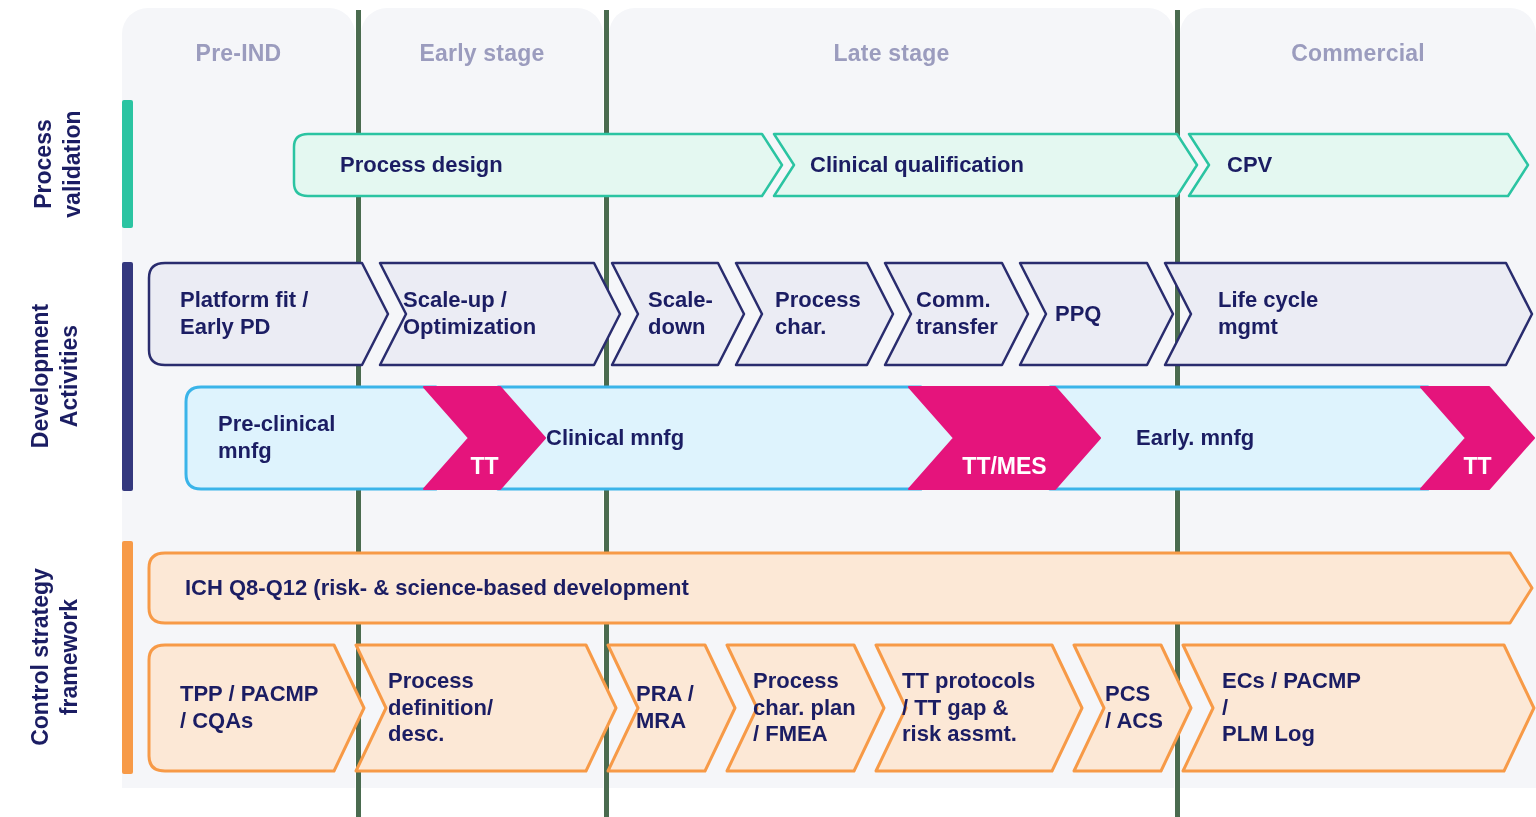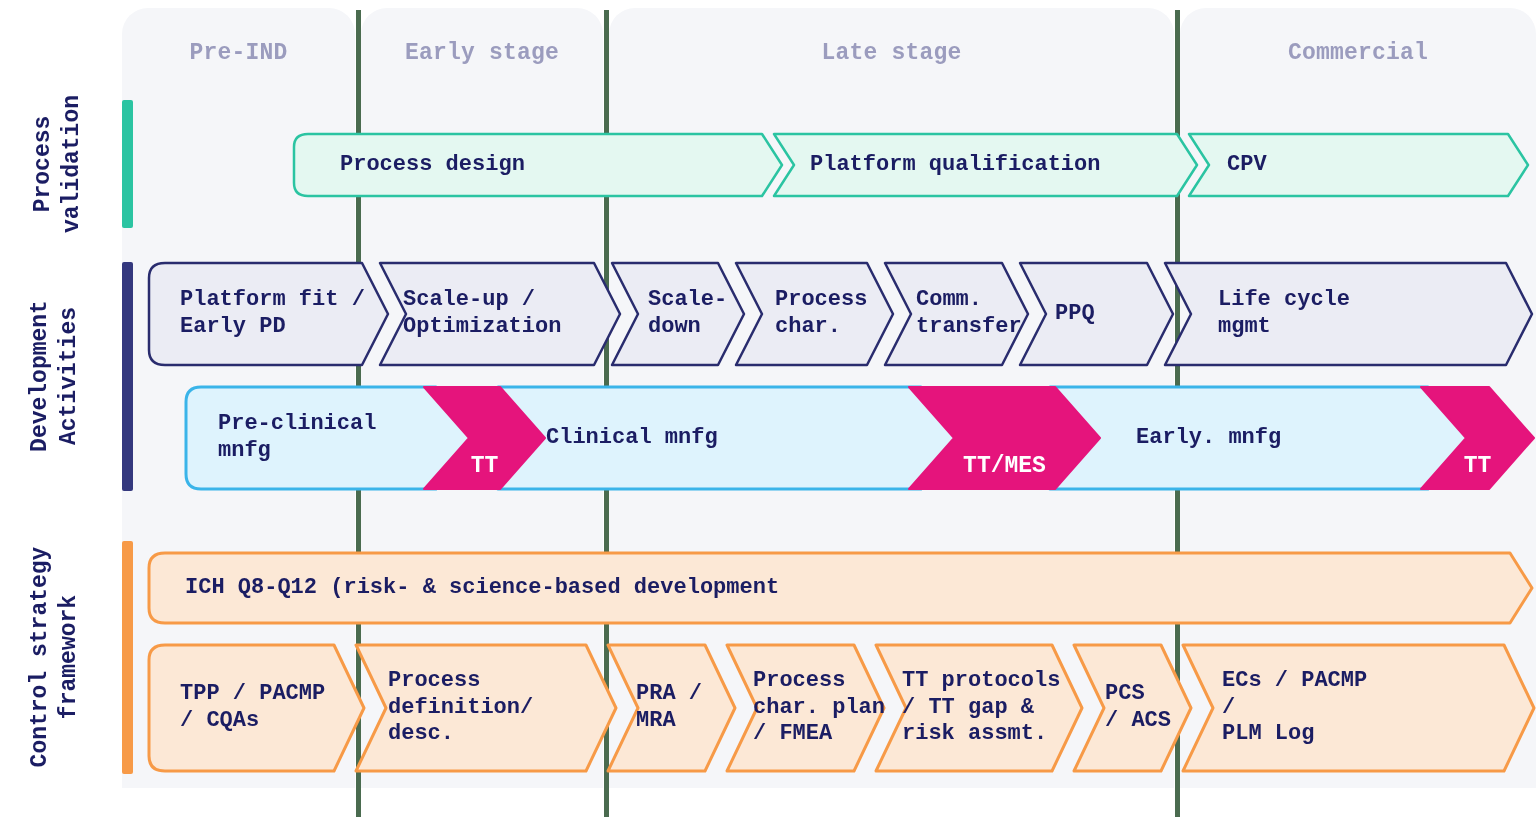--- a/index.html
+++ b/index.html
@@ -1,18 +1,18 @@
 <!DOCTYPE html>
 <html><head>
 <meta charset="utf-8">
 <style>
   html,body{margin:0;padding:0;background:#ffffff;}
   .canvas{
     position:relative;width:1536px;height:817px;background:#ffffff;overflow:hidden;
-    font-family:Liberation Mono, monospace;
+    font-family:Liberation Sans, sans-serif;
   }
   .panel{
     position:absolute;top:8px;height:780px;background:#f5f6f9;
     border-radius:26px 26px 0 0;
   }
   .stage-label{
     position:absolute;top:8px;height:90px;display:flex;align-items:center;justify-content:center;
     font-size:23px;font-weight:bold;color:#9b9cbe;letter-spacing:.2px;
   }
   .vline{position:absolute;top:10px;height:807px;width:5px;background:#4a6b4f;}
@@ -63,21 +63,21 @@
 
   <svg class="row-svg" style="top:133px" width="1536" height="64" viewBox="0 0 1536 64">
     <g fill="#e4f8f1" stroke="#2bc4a2" stroke-width="2.5" stroke-linejoin="round">
       <path d="M308,1 L762,1 L782,32 L762,63 L308,63 Q294,63 294,50 L294,14 Q294,1 308,1 Z"></path>
       <path d="M774,1 L1177,1 L1197,32 L1177,63 L774,63 L794,32 Z"></path>
       <path d="M1189,1 L1508,1 L1528,32 L1508,63 L1189,63 L1209,32 Z"></path>
     </g>
   </svg>
   <div class="row-labels" style="top:133px;height:64px">
     <div class="seg-label" style="left:340px">Process design</div>
-    <div class="seg-label" style="left:810px">Platform qualification</div>
+    <div class="seg-label" style="left:810px">Clinical qualification</div>
     <div class="seg-label" style="left:1227px">CPV</div>
   </div>
 
   <svg class="row-svg" style="top:262px" width="1536" height="104" viewBox="0 0 1536 104">
     <g fill="#ebecf4" stroke="#292c6e" stroke-width="2.5" stroke-linejoin="round">
       <path d="M165,1 L362,1 L388,52 L362,103 L165,103 Q149,103 149,88 L149,16 Q149,1 165,1 Z"></path>
       <path d="M380,1 L594,1 L620,52 L594,103 L380,103 L406,52 Z"></path>
       <path d="M612,1 L718,1 L744,52 L718,103 L612,103 L638,52 Z"></path>
       <path d="M736,1 L867,1 L893,52 L867,103 L736,103 L762,52 Z"></path>
       <path d="M885,1 L1002,1 L1028,52 L1002,103 L885,103 L911,52 Z"></path>

